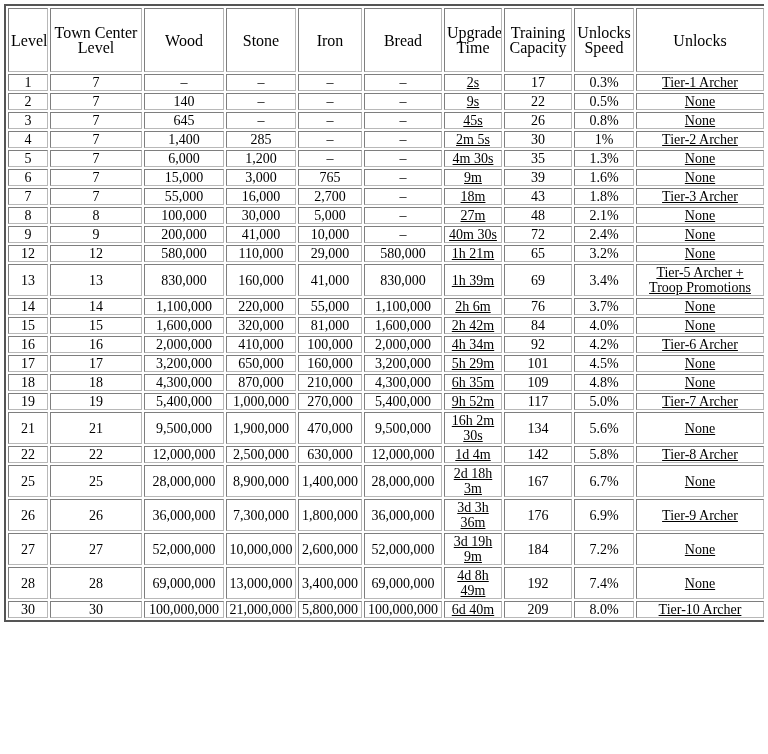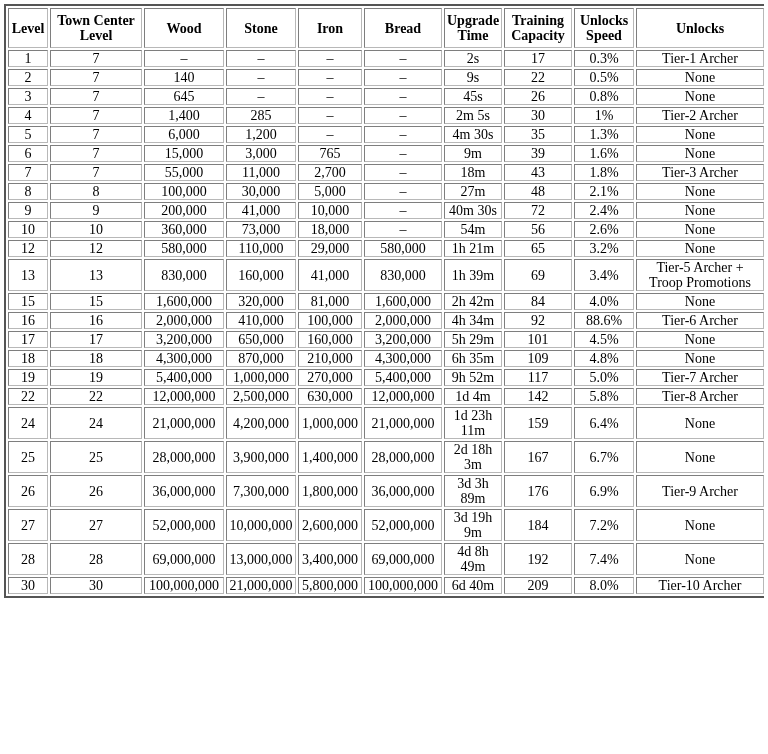--- a/index.html
+++ b/index.html
@@ -30,34 +30,34 @@
   th, td {
     box-sizing: border-box;
     border: 1px solid;
     border-color: #7e7e7e #b8b8b8 #b8b8b8 #7e7e7e;
     text-align: center;
     vertical-align: middle;
     background: #ffffff;
     overflow: hidden;
   }
   th {
-    font-size: 14px;
-    font-weight: bold;
+    font-size: 16px;
+    font-weight: normal;
     line-height: 15px;
-    padding: 4px 2px;
+    padding: 16px 2px;
     white-space: normal;
   }
   td {
     font-size: 14px;
     line-height: 15px;
     padding: 0 2px;
     white-space: nowrap;
   }
   
-  td:nth-child(7), td:nth-child(10) { white-space: normal; }
+  td:nth-child(7), td:nth-child(10) { white-space: normal; text-decoration: underline; }
 </style>
 </head>
 <body>
 
 <table class="stats">
   <colgroup>
     <col class="c1">
       <col class="c2">
       <col class="c3">
       <col class="c4">
@@ -152,21 +152,21 @@
         <td>–</td>
         <td>9m</td>
         <td>39</td>
         <td>1.6%</td>
         <td>None</td>
       </tr>
       <tr>
         <td>7</td>
         <td>7</td>
         <td>55,000</td>
-        <td>11,000</td>
+        <td>16,000</td>
         <td>2,700</td>
         <td>–</td>
         <td>18m</td>
         <td>43</td>
         <td>1.8%</td>
         <td>Tier-3 Archer</td>
       </tr>
       <tr>
         <td>8</td>
         <td>8</td>
@@ -182,32 +182,20 @@
       <tr>
         <td>9</td>
         <td>9</td>
         <td>200,000</td>
         <td>41,000</td>
         <td>10,000</td>
         <td>–</td>
         <td>40m 30s</td>
         <td>72</td>
         <td>2.4%</td>
-        <td>None</td>
-      </tr>
-      <tr>
-        <td>10</td>
-        <td>10</td>
-        <td>360,000</td>
-        <td>73,000</td>
-        <td>18,000</td>
-        <td>–</td>
-        <td>54m</td>
-        <td>56</td>
-        <td>2.6%</td>
         <td>None</td>
       </tr>
       <tr>
         <td>12</td>
         <td>12</td>
         <td>580,000</td>
         <td>110,000</td>
         <td>29,000</td>
         <td>580,000</td>
         <td>1h 21m</td>
@@ -221,41 +209,53 @@
         <td>830,000</td>
         <td>160,000</td>
         <td>41,000</td>
         <td>830,000</td>
         <td>1h 39m</td>
         <td>69</td>
         <td>3.4%</td>
         <td>Tier-5 Archer + Troop Promotions</td>
       </tr>
       <tr>
+        <td>14</td>
+        <td>14</td>
+        <td>1,100,000</td>
+        <td>220,000</td>
+        <td>55,000</td>
+        <td>1,100,000</td>
+        <td>2h 6m</td>
+        <td>76</td>
+        <td>3.7%</td>
+        <td>None</td>
+      </tr>
+      <tr>
         <td>15</td>
         <td>15</td>
         <td>1,600,000</td>
         <td>320,000</td>
         <td>81,000</td>
         <td>1,600,000</td>
         <td>2h 42m</td>
         <td>84</td>
         <td>4.0%</td>
         <td>None</td>
       </tr>
       <tr>
         <td>16</td>
         <td>16</td>
         <td>2,000,000</td>
         <td>410,000</td>
         <td>100,000</td>
         <td>2,000,000</td>
         <td>4h 34m</td>
         <td>92</td>
-        <td>88.6%</td>
+        <td>4.2%</td>
         <td>Tier-6 Archer</td>
       </tr>
       <tr>
         <td>17</td>
         <td>17</td>
         <td>3,200,000</td>
         <td>650,000</td>
         <td>160,000</td>
         <td>3,200,000</td>
         <td>5h 29m</td>
@@ -281,63 +281,63 @@
         <td>5,400,000</td>
         <td>1,000,000</td>
         <td>270,000</td>
         <td>5,400,000</td>
         <td>9h 52m</td>
         <td>117</td>
         <td>5.0%</td>
         <td>Tier-7 Archer</td>
       </tr>
       <tr>
+        <td>21</td>
+        <td>21</td>
+        <td>9,500,000</td>
+        <td>1,900,000</td>
+        <td>470,000</td>
+        <td>9,500,000</td>
+        <td>16h 2m 30s</td>
+        <td>134</td>
+        <td>5.6%</td>
+        <td>None</td>
+      </tr>
+      <tr>
         <td>22</td>
         <td>22</td>
         <td>12,000,000</td>
         <td>2,500,000</td>
         <td>630,000</td>
         <td>12,000,000</td>
         <td>1d 4m</td>
         <td>142</td>
         <td>5.8%</td>
         <td>Tier-8 Archer</td>
       </tr>
       <tr>
-        <td>24</td>
-        <td>24</td>
-        <td>21,000,000</td>
-        <td>4,200,000</td>
-        <td>1,000,000</td>
-        <td>21,000,000</td>
-        <td>1d 23h 11m</td>
-        <td>159</td>
-        <td>6.4%</td>
-        <td>None</td>
-      </tr>
-      <tr>
         <td>25</td>
         <td>25</td>
         <td>28,000,000</td>
-        <td>3,900,000</td>
+        <td>8,900,000</td>
         <td>1,400,000</td>
         <td>28,000,000</td>
         <td>2d 18h 3m</td>
         <td>167</td>
         <td>6.7%</td>
         <td>None</td>
       </tr>
       <tr>
         <td>26</td>
         <td>26</td>
         <td>36,000,000</td>
         <td>7,300,000</td>
         <td>1,800,000</td>
         <td>36,000,000</td>
-        <td>3d 3h 89m</td>
+        <td>3d 3h 36m</td>
         <td>176</td>
         <td>6.9%</td>
         <td>Tier-9 Archer</td>
       </tr>
       <tr>
         <td>27</td>
         <td>27</td>
         <td>52,000,000</td>
         <td>10,000,000</td>
         <td>2,600,000</td>

